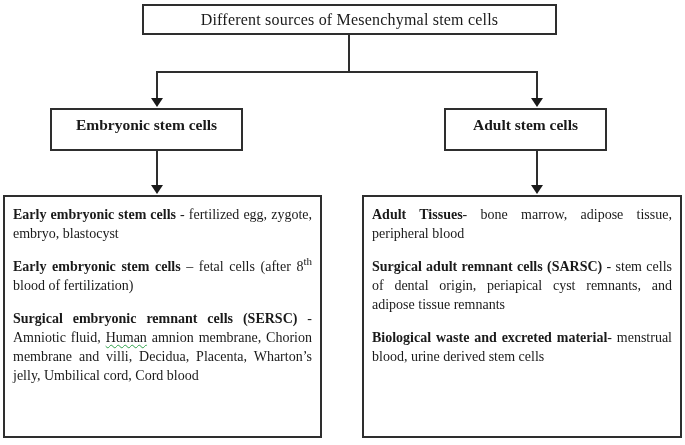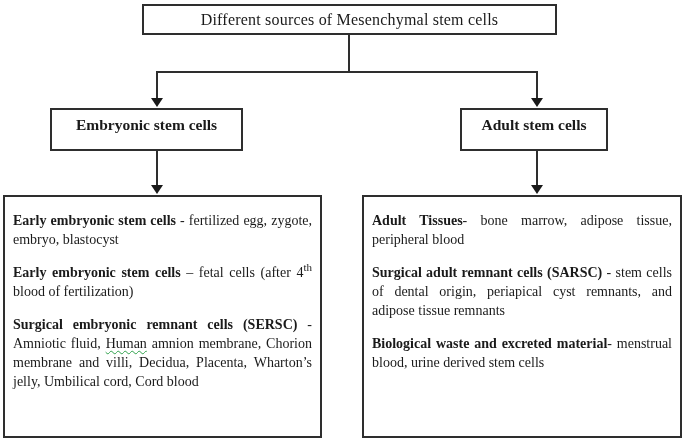--- a/index.html
+++ b/index.html
@@ -21,24 +21,24 @@
   .title-box {
     left: 142px; top: 4px; width: 415px; height: 31px;
     display: flex; align-items: center; justify-content: center;
     font-weight: normal; font-size: 16px; letter-spacing: 0.2px;
   }
   .branch-box {
     display: flex; align-items: flex-start; justify-content: center;
     font-weight: bold; font-size: 15.5px; padding-top: 6px;
   }
   .branch-left  { left: 50px;  top: 108px; width: 193px; height: 43px; }
-  .branch-right { left: 460px; top: 108px; width: 148px; height: 43px; justify-content: center; }
+  .branch-right { left: 444px; top: 108px; width: 163px; height: 43px; justify-content: center; }
   .detail-box {
     font-size: 14px; line-height: 19px;
-    padding: 14px 8px;
+    padding: 8px 8px;
   }
   .detail-left  { left: 3px;   top: 195px; width: 319px; height: 243px; }
   .detail-right { left: 362px; top: 195px; width: 320px; height: 243px; }
   .detail-box p { margin: 0 0 14px 0; text-align: justify; }
   .detail-box p:last-child { margin-bottom: 8px; }
   .detail-box b { font-weight: bold; }
   sup { font-size: 11px; line-height: 0; }
   .squiggle {
     text-decoration-line: underline;
     text-decoration-style: wavy;
@@ -79,21 +79,21 @@
     <span>Adult stem cells</span>
   </div>
 
   <div class="vline" style="left:156px; top:150px; height:36px;"></div>
   <div class="vline" style="left:536px; top:150px; height:36px;"></div>
   <div class="arrowhead" style="left:151px; top:185px;"></div>
   <div class="arrowhead" style="left:531px; top:185px;"></div>
 
   <div class="box detail-box detail-left">
     <p><b>Early embryonic stem cells</b><span> - fertilized egg, zygote, embryo, blastocyst</span></p>
-    <p><b>Early embryonic stem cells</b><span> – fetal cells (after 4</span><sup>th</sup><span> blood of fertilization)</span></p>
+    <p><b>Early embryonic stem cells</b><span> – fetal cells (after 8</span><sup>th</sup><span> blood of fertilization)</span></p>
     <p><b>Surgical embryonic remnant cells (SERSC)</b><span> - Amniotic fluid, </span><span class="squiggle">Human</span><span> amnion membrane, Chorion membrane and villi, Decidua, Placenta, Wharton’s jelly, Umbilical cord, Cord blood</span></p>
   </div>
 
   <div class="box detail-box detail-right">
     <p><b>Adult Tissues</b><span>-  bone marrow, adipose tissue, peripheral blood</span></p>
     <p><b>Surgical adult remnant cells (SARSC)</b><span> - stem cells of dental origin, periapical cyst remnants, and adipose tissue remnants</span></p>
     <p><b>Biological waste and excreted material</b><span>- menstrual blood, urine derived stem cells</span></p>
   </div>
 
 </div>

